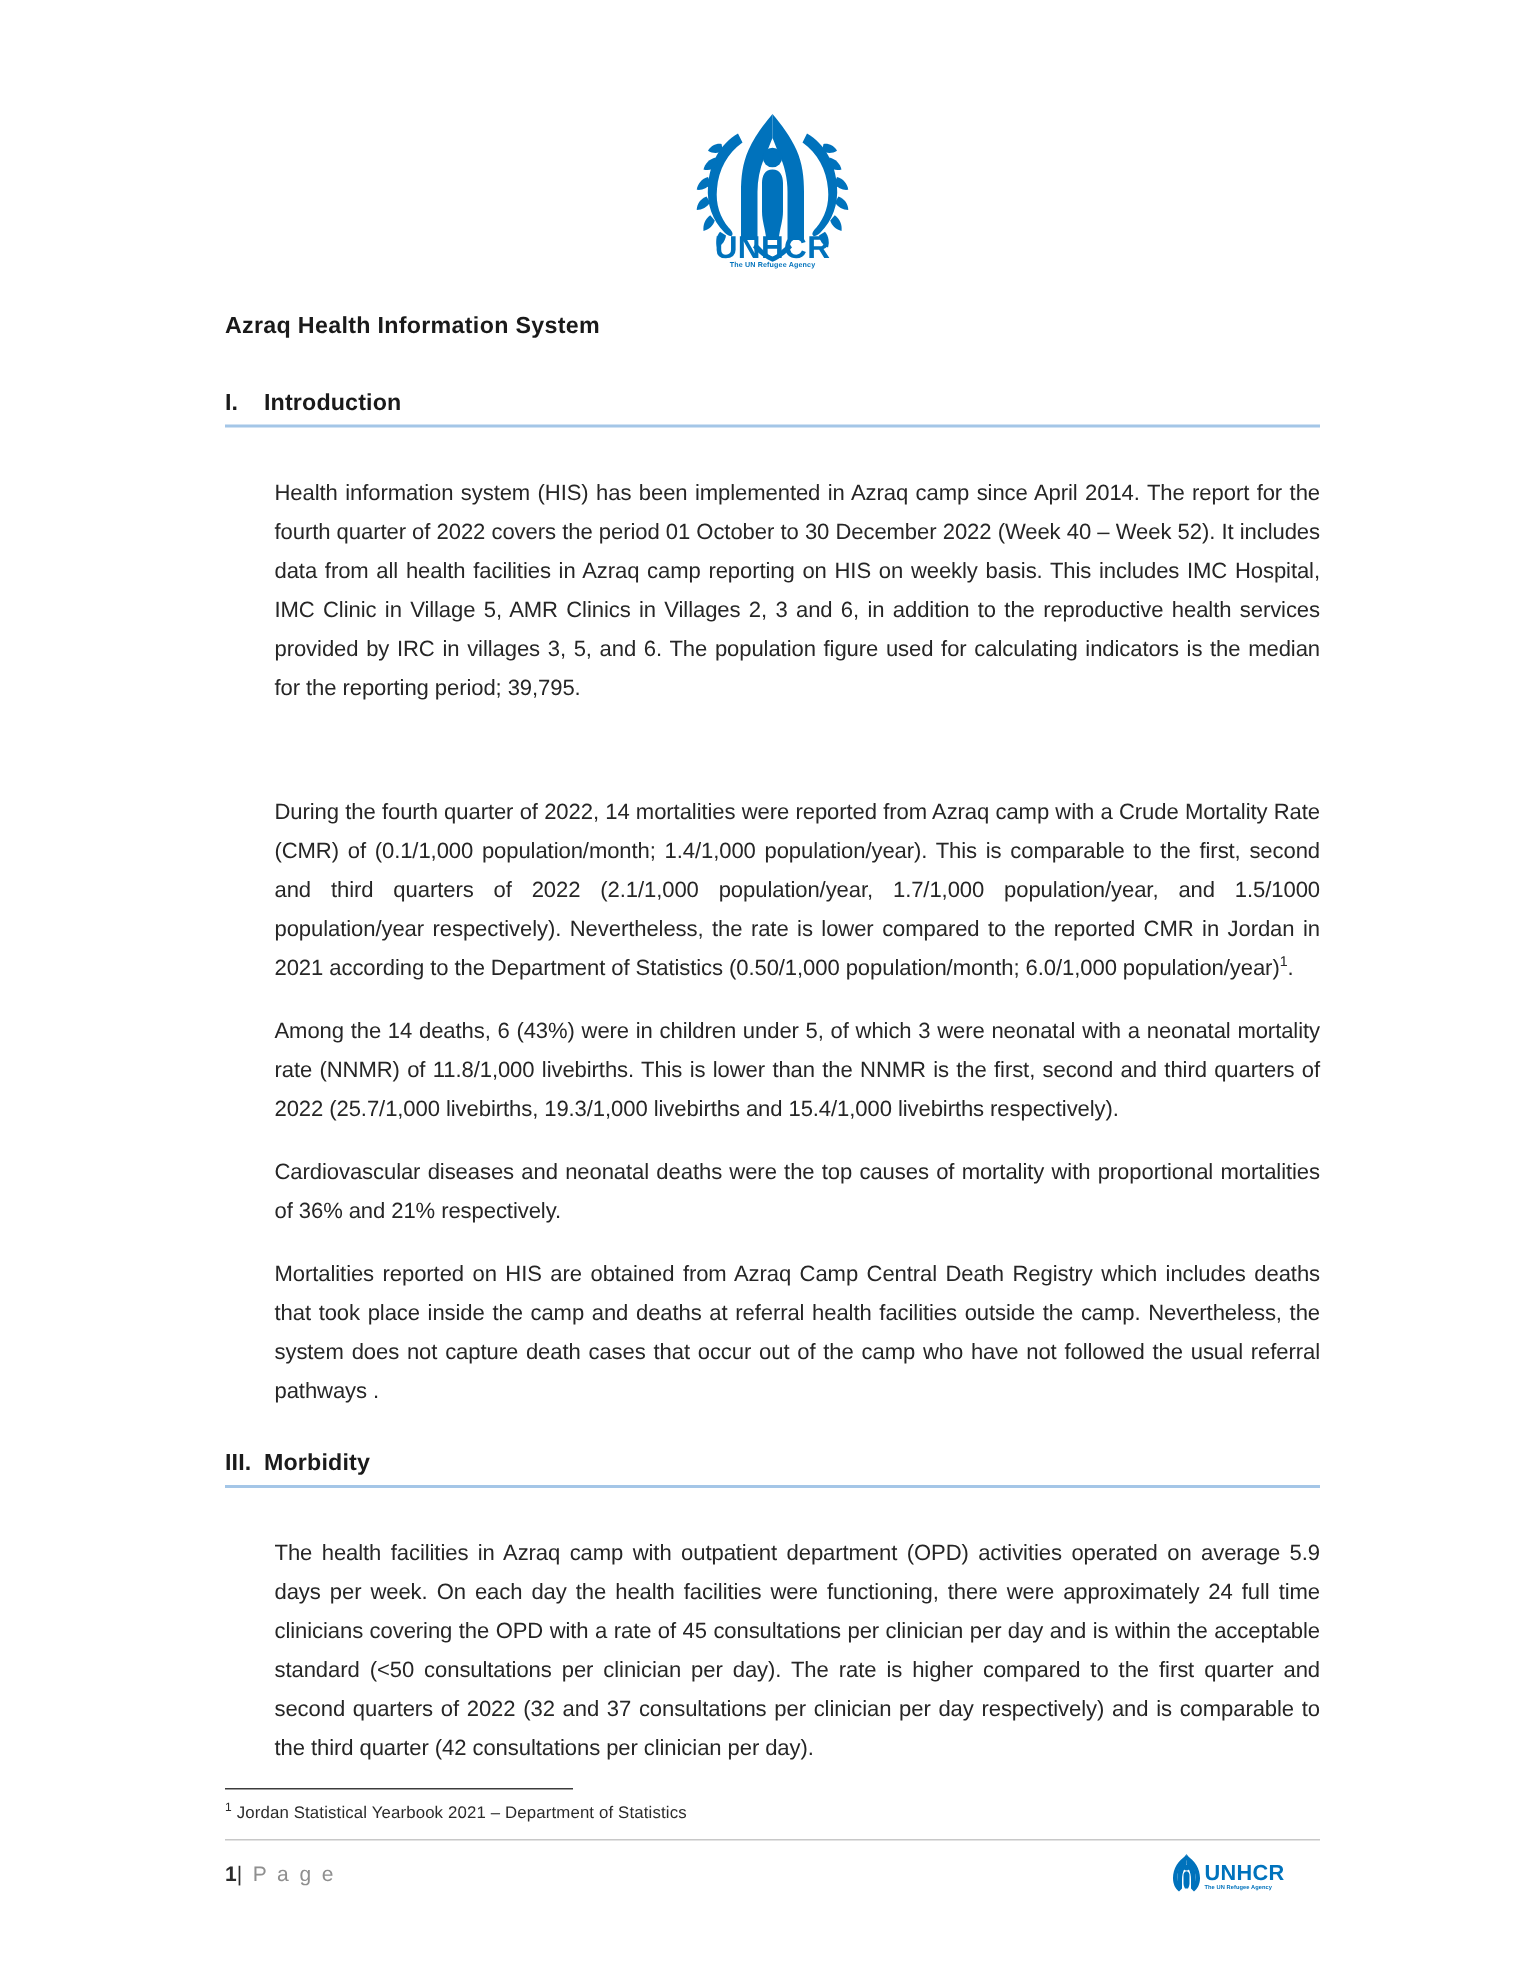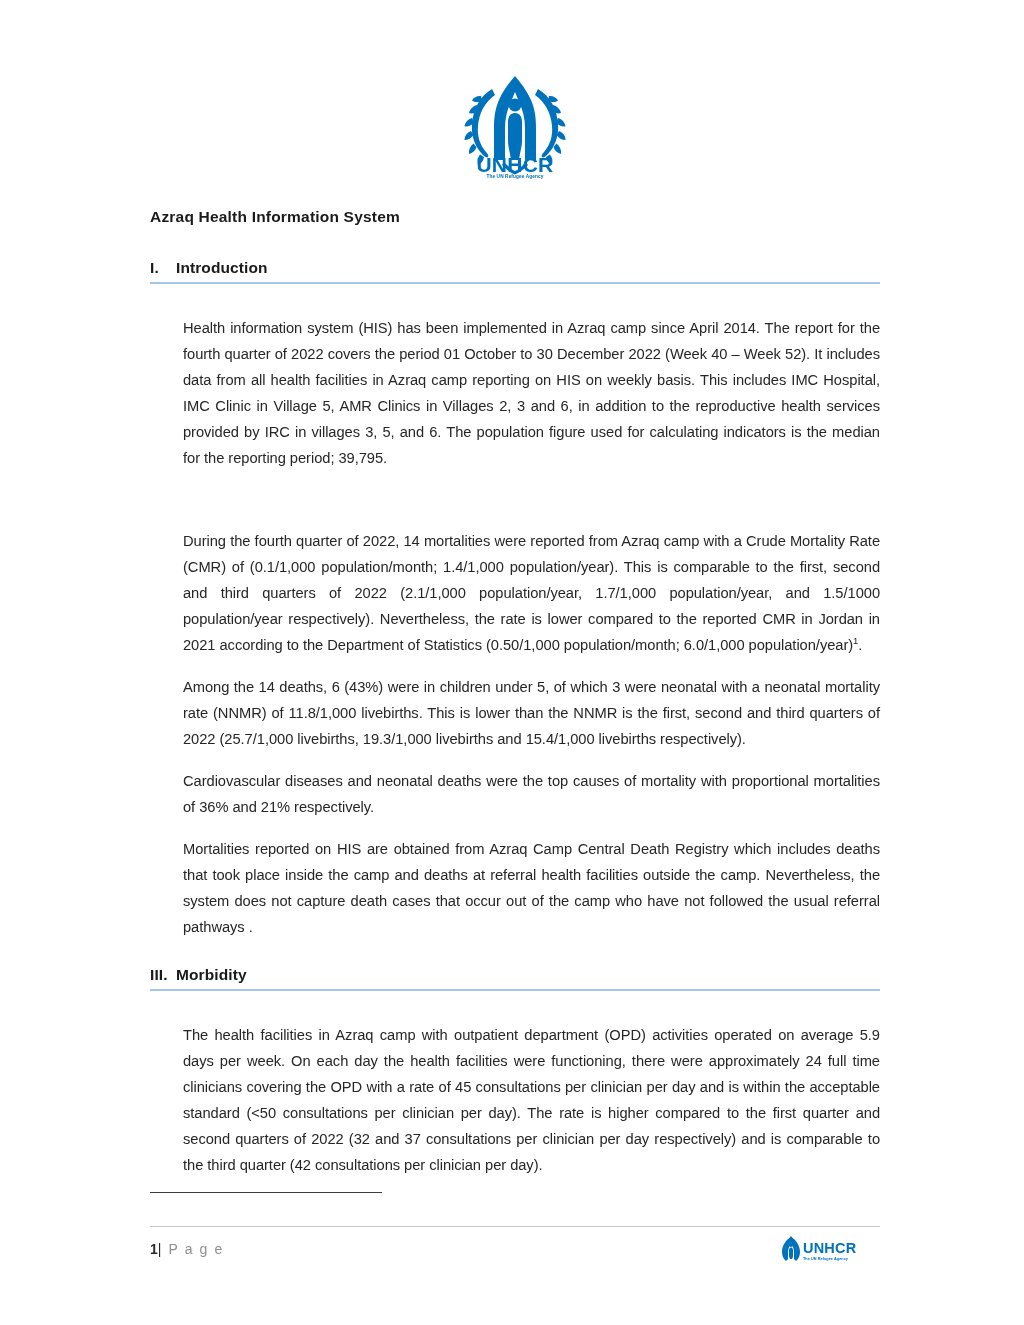--- a/index.html
+++ b/index.html
@@ -222,20 +222,21 @@
       </div>
       <div class="body-area">
         <p class="para">The health facilities in Azraq camp with outpatient department (OPD) activities operated on average 5.9 days per week. On each day the health facilities were functioning, there were approximately 24 full time clinicians covering the OPD with a rate of 45 consultations per clinician per day and is within the acceptable standard (&lt;50 consultations per clinician per day). The rate is higher compared to the first quarter and second quarters of 2022 (32 and 37 consultations per clinician per day respectively) and is comparable to the third quarter (42 consultations per clinician per day).</p>
       </div>
     </div>
 
   </div>
 
   <div class="footnote-area">
     <div class="footnote-rule"></div>
+    <div class="footnote-text"><sup>1</sup> <span>Jordan Statistical Yearbook 2021 – Department of Statistics</span></div>
   </div>
 
   <div class="footer-area">
     <div class="page-number"><span class="num">1</span><span class="sep">|</span> <span>P a g e</span></div>
 
     <svg class="footer-logo" viewBox="0 0 200 60">
       <g fill="#0072bc">
 
         <path d="M22 6 C11 12 4 24 4 36 C4 44 7 50 12 54 L16 50 C12 46 10 41 10 35 C10 25 15 16 24 11 Z"></path>
         <path d="M22 6 C33 12 40 24 40 36 C40 44 37 50 32 54 L28 50 C32 46 34 41 34 35 C34 25 29 16 20 11 Z"></path>

